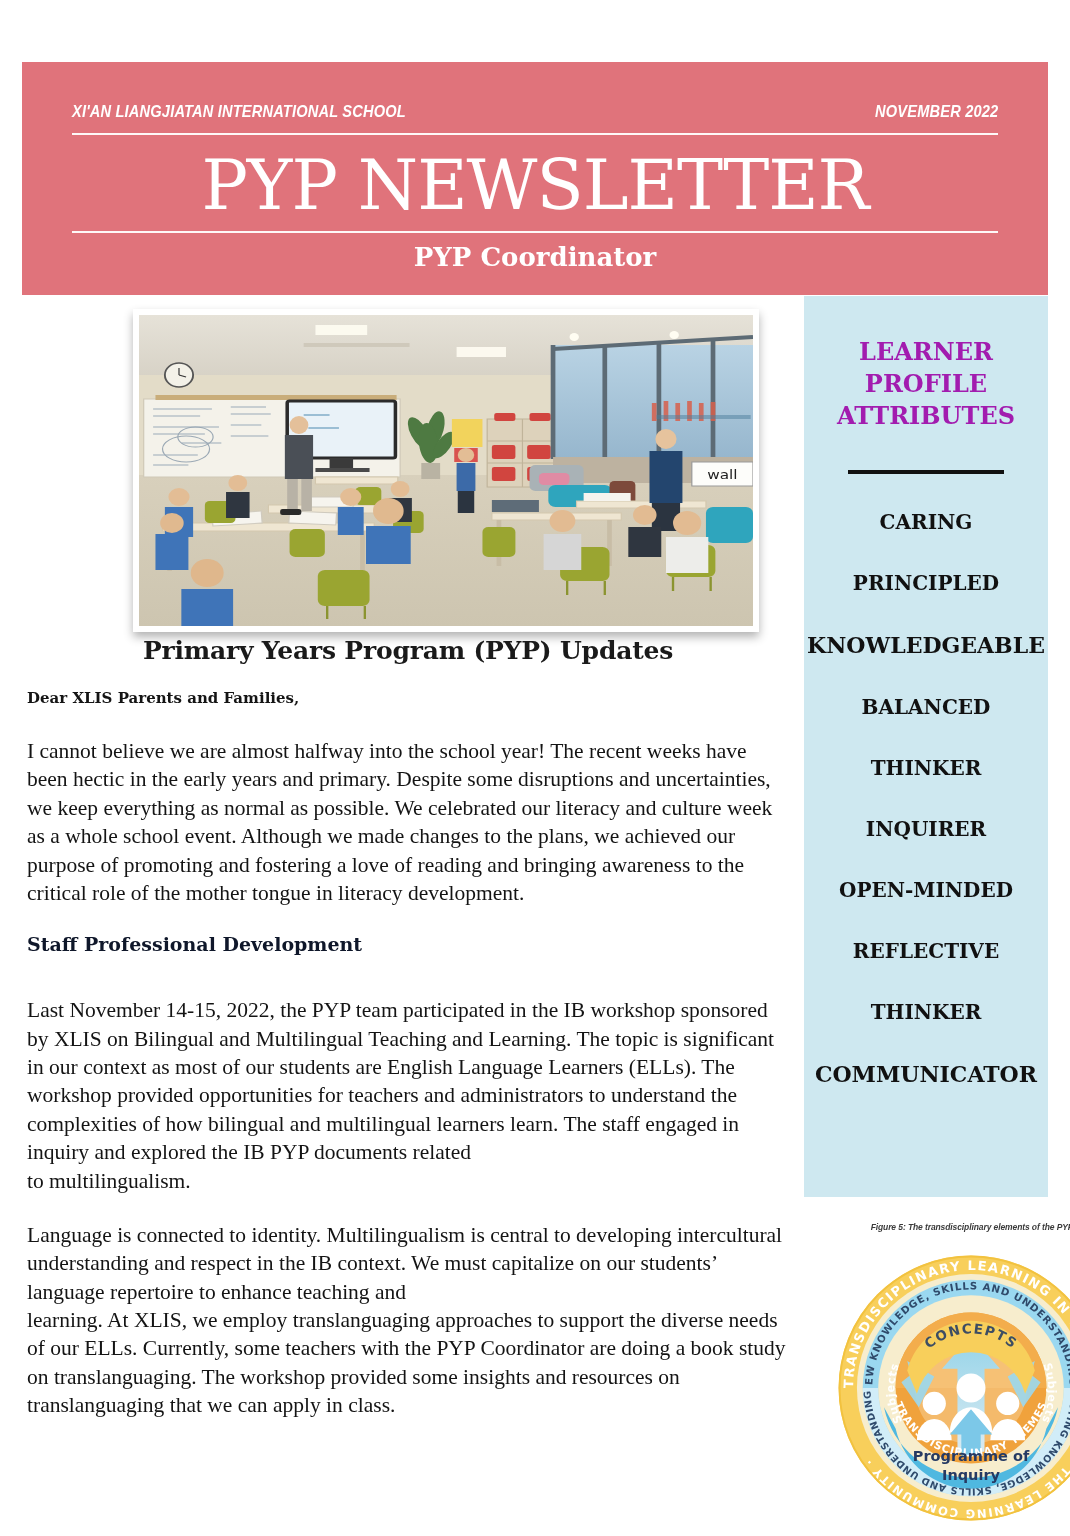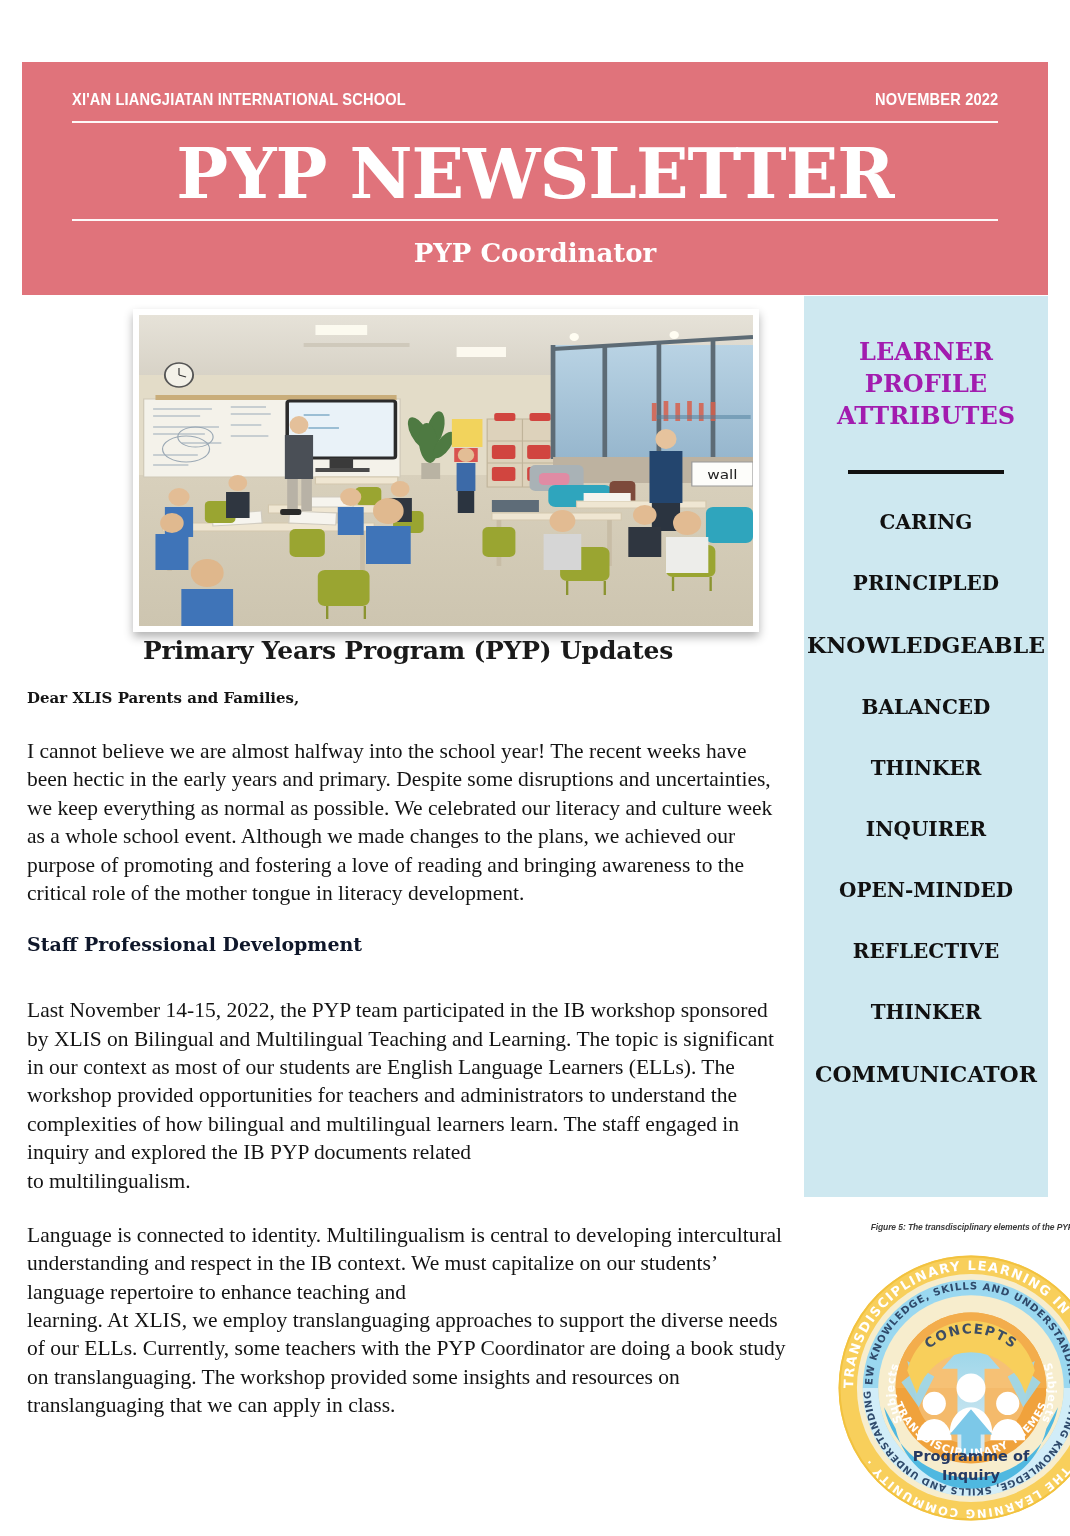--- a/index.html
+++ b/index.html
@@ -23,21 +23,22 @@
     width: 1026px;
     height: 233px;
     background: #e0737b;
     box-sizing: border-box;
     padding: 0 50px;
   }
   #header-topline {
     display: flex;
     justify-content: space-between;
     align-items: baseline;
-    padding-top: 28px;
+    padding-top: 40px;
+    font-style: italic;
   }
   .kicker {
     color: #ffffff;
     font-family: "Liberation Sans Narrow", "Liberation Sans", sans-serif;
     font-weight: bold;
     font-size: 17px;
     letter-spacing: 0.2px;
     transform: scaleX(0.86);
     transform-origin: left center;
     white-space: nowrap;
@@ -47,35 +48,35 @@
   }
   .hrule {
     height: 2px;
     background: #ffffff;
     margin-top: 11px;
     opacity: 0.95;
   }
   #masthead-title {
     color: #ffffff;
     font-family: "DejaVu Serif", "Liberation Serif", serif;
-    font-weight: bold;
+    font-weight: normal;
     font-size: 69px;
     line-height: 1.0;
     text-align: center;
     letter-spacing: -1px;
     margin-top: 16px;
     white-space: nowrap;
   }
   #masthead-sub {
     color: #ffffff;
     font-family: "DejaVu Serif", "Liberation Serif", serif;
     font-weight: bold;
     font-size: 26px;
     text-align: center;
-    margin-top: 17px;
+    margin-top: 9px;
   }
 
   
   #photo-frame {
     position: absolute;
     left: 133px;
     top: 309px;
     width: 626px;
     height: 323px;
     background: #ffffff;

